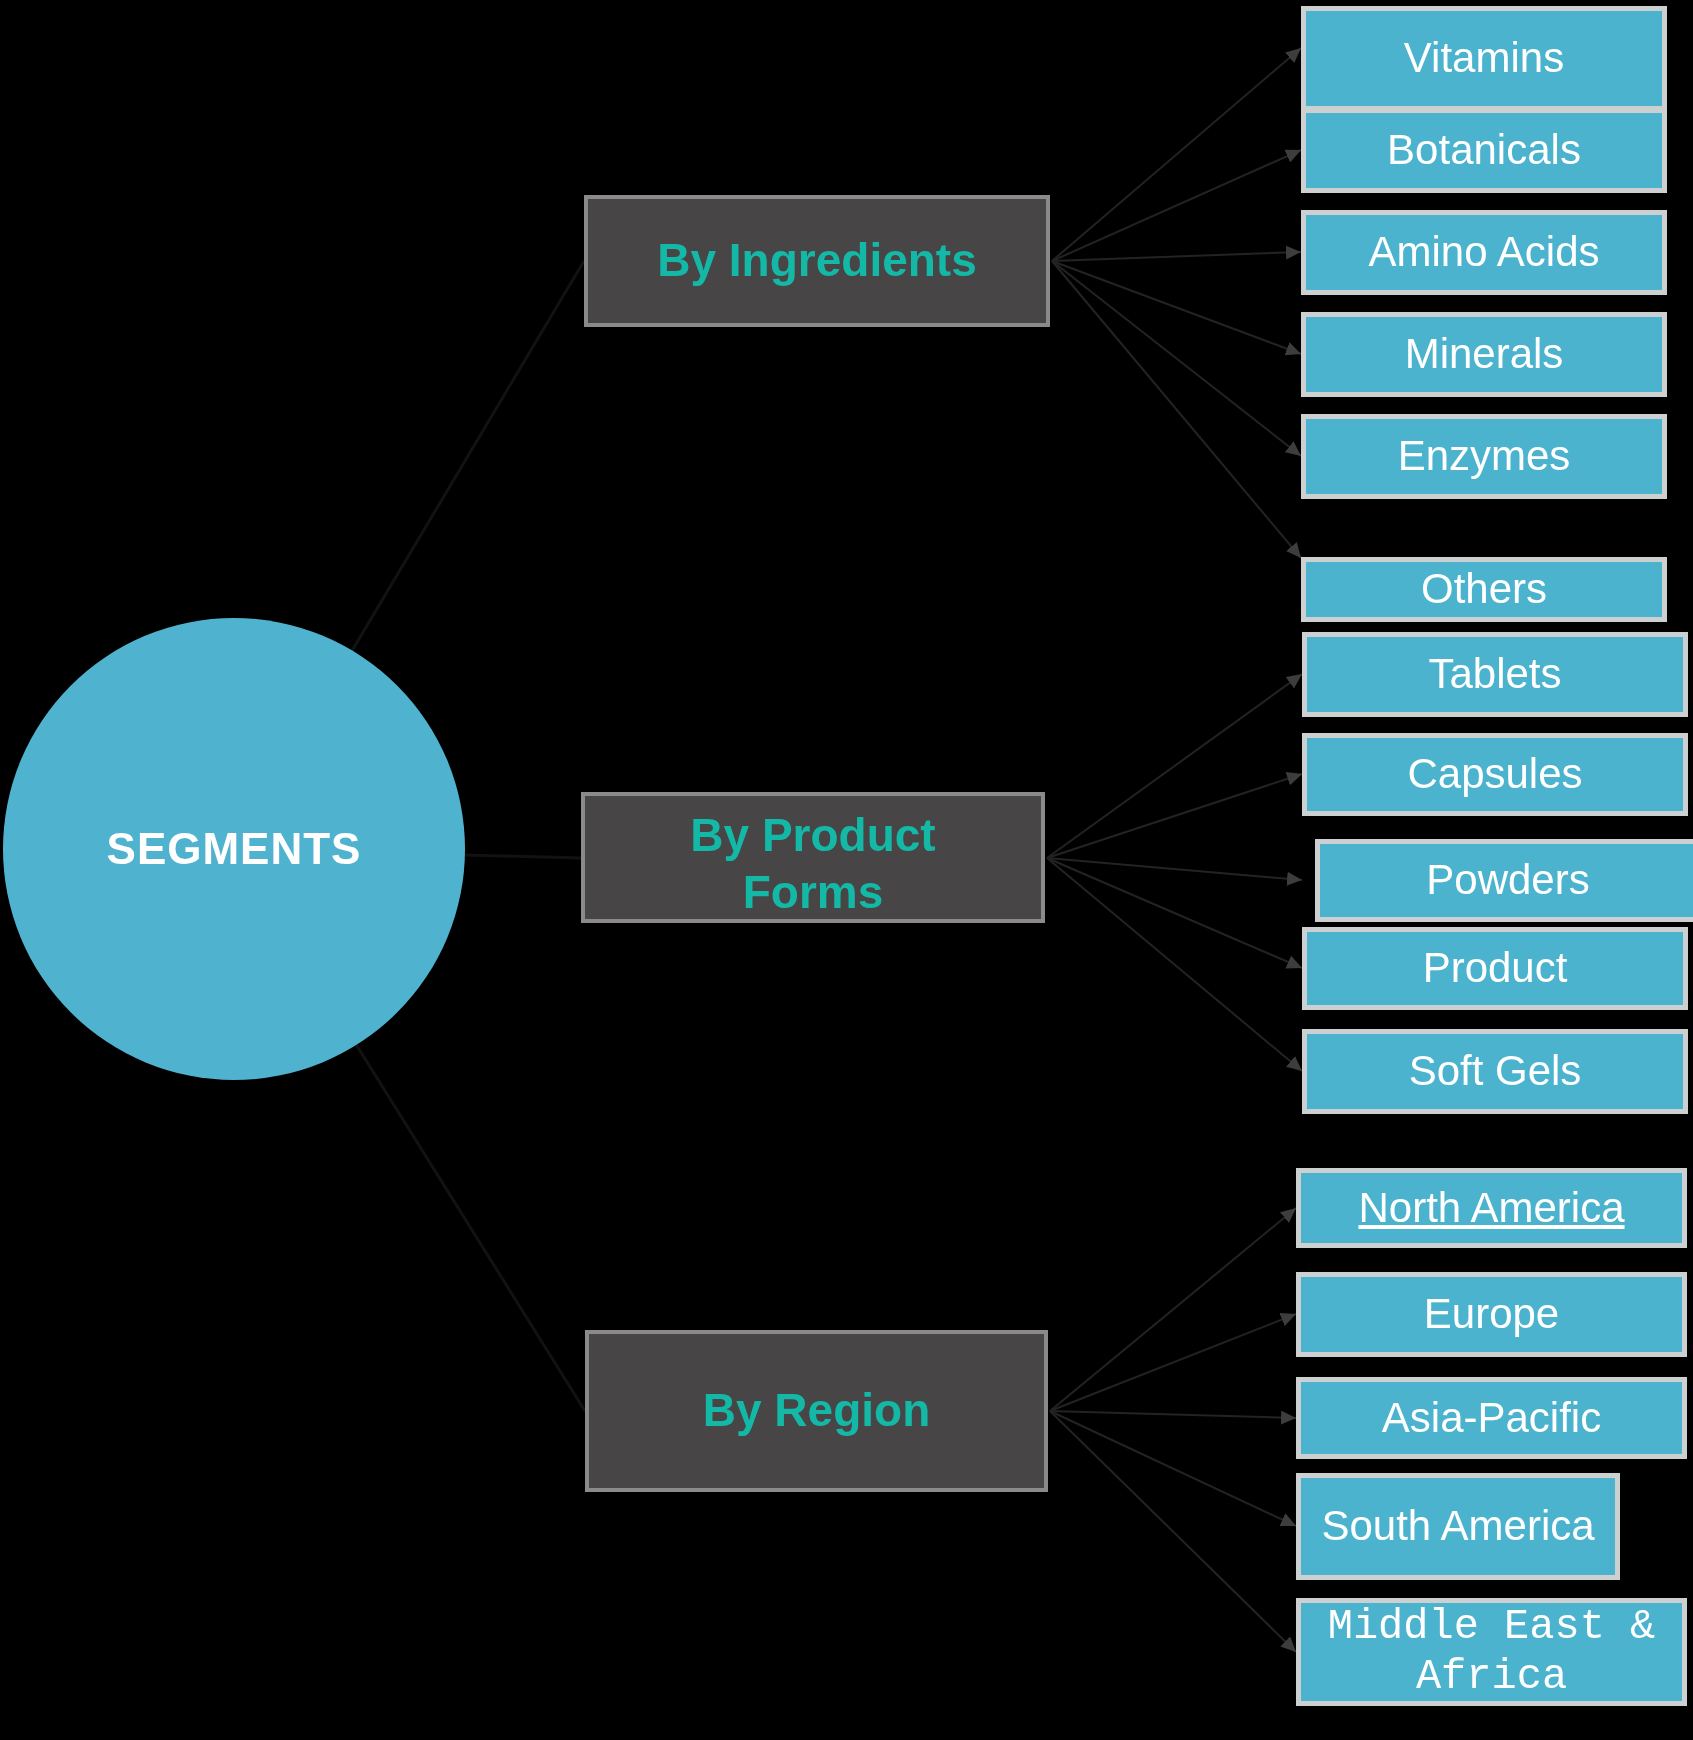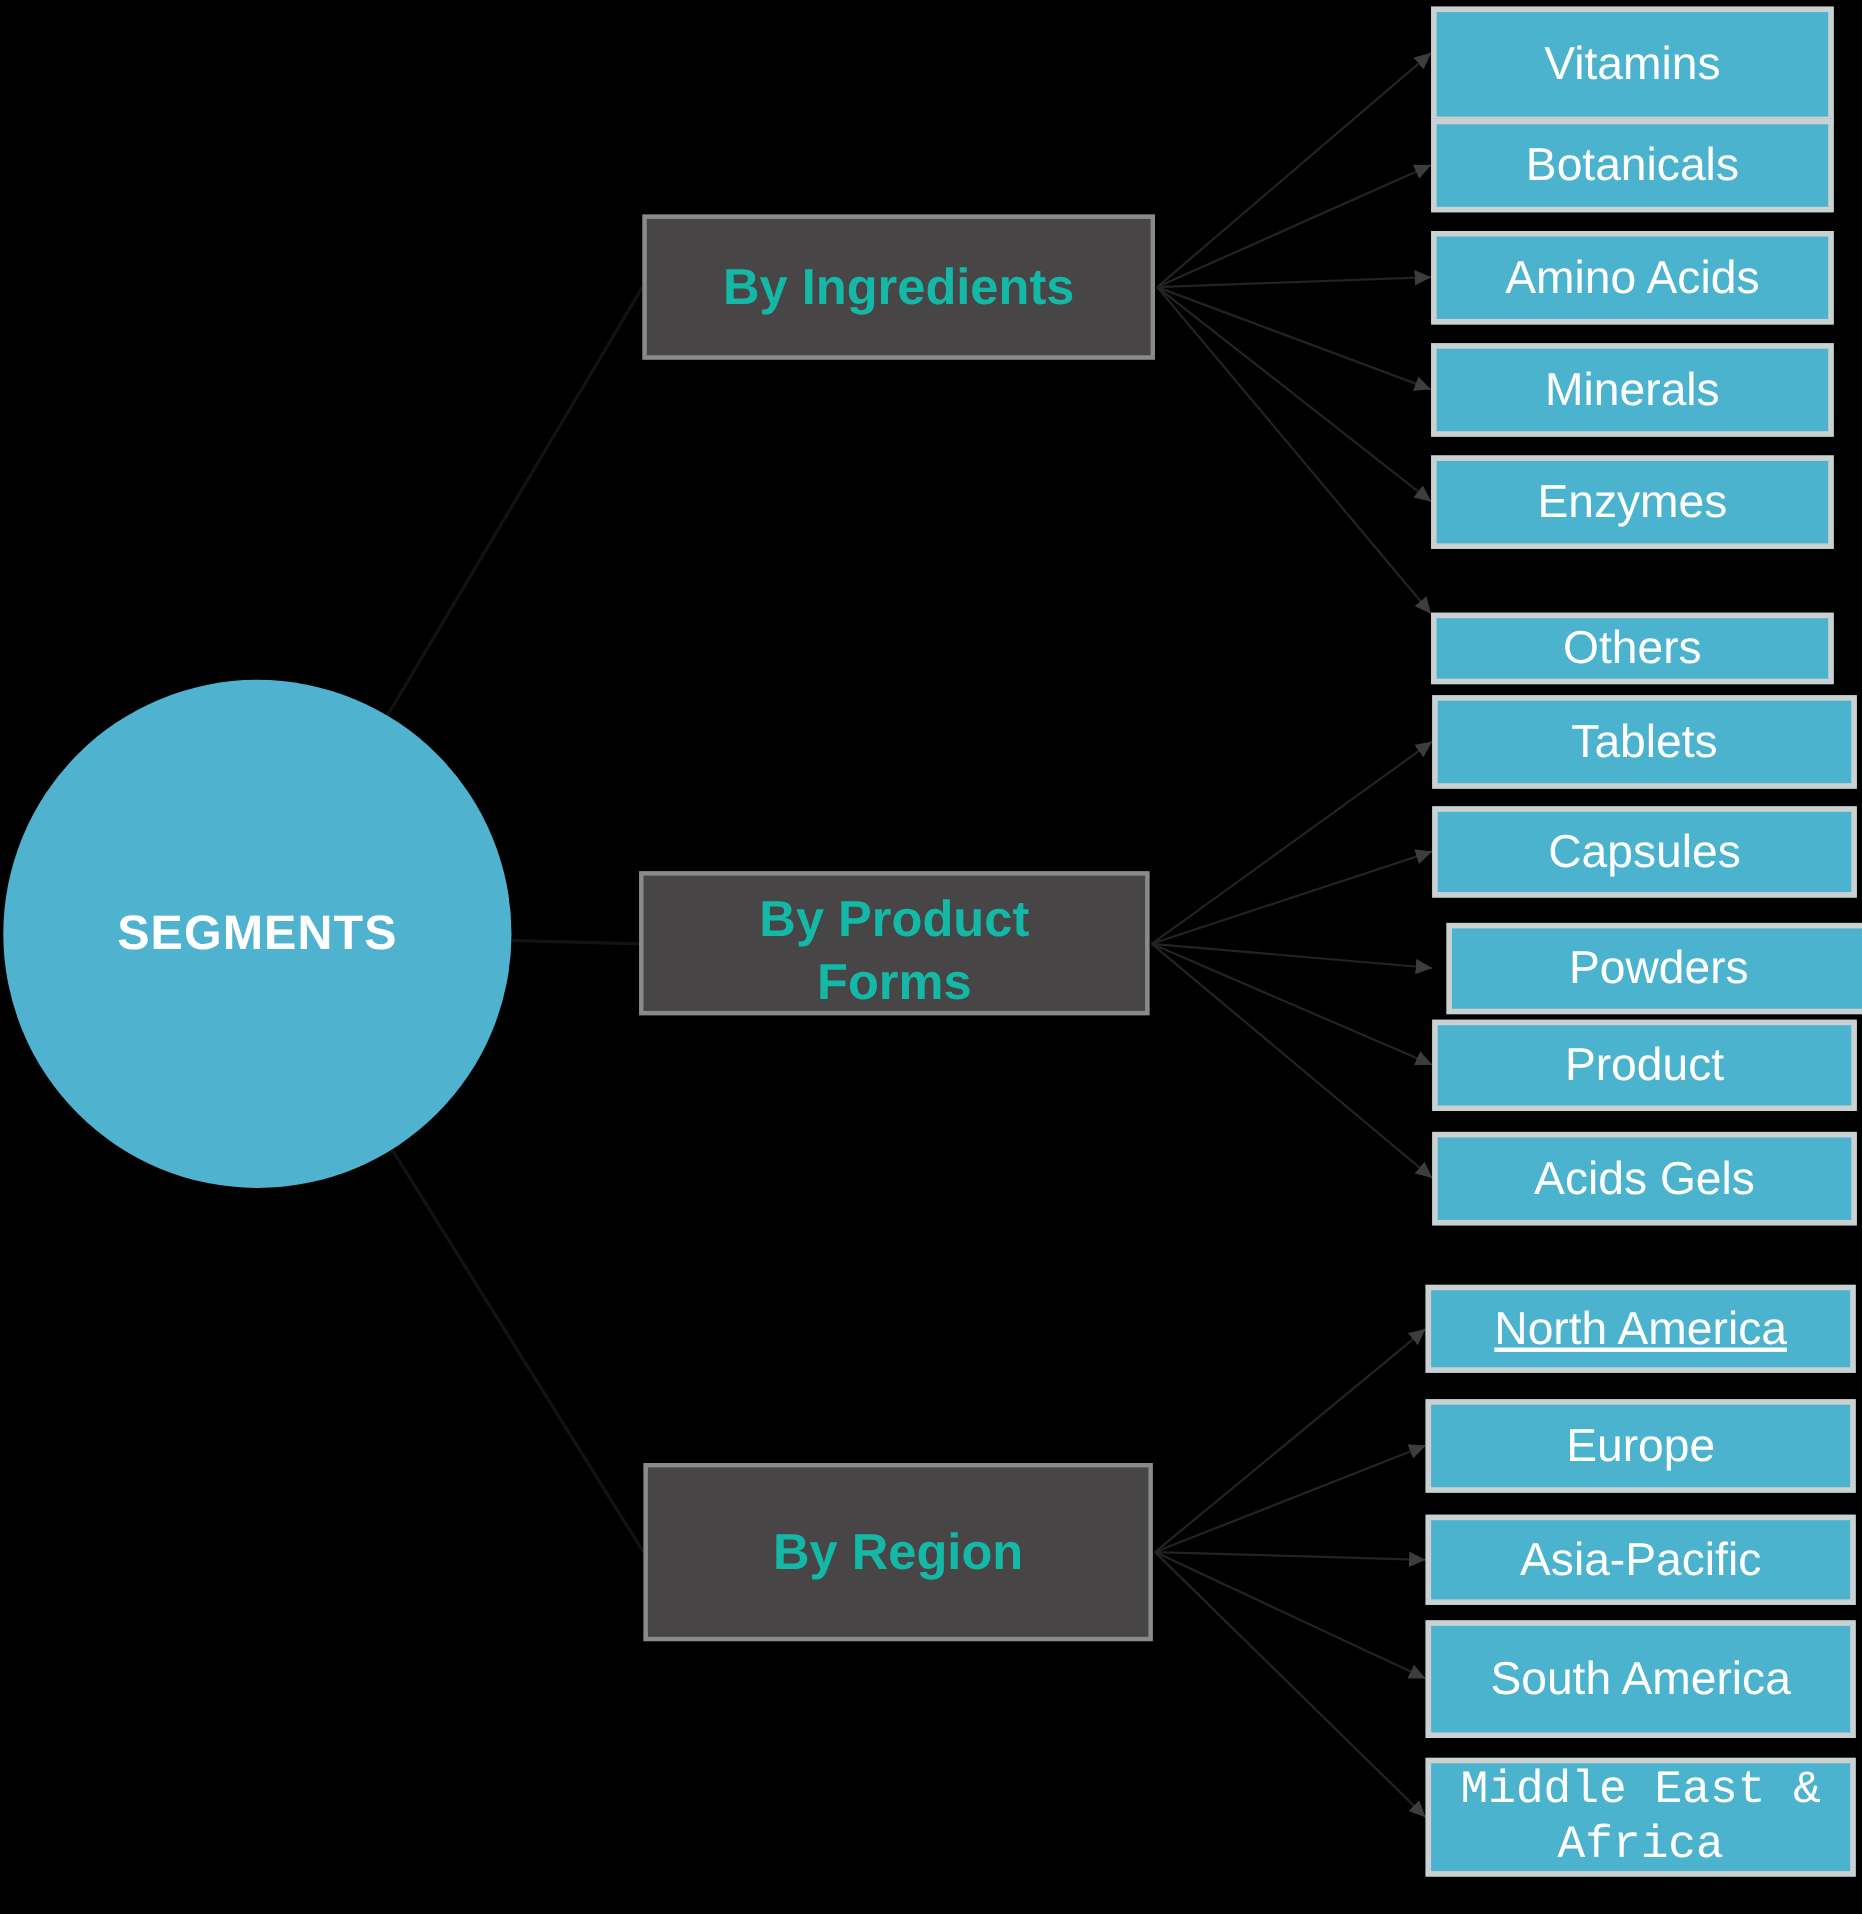--- a/index.html
+++ b/index.html
@@ -129,21 +129,21 @@
   <div class="item-box" style="left:1301px; top:108px; width:366px; height:85px;">Botanicals</div>
   <div class="item-box" style="left:1301px; top:210px; width:366px; height:85px;">Amino Acids</div>
   <div class="item-box" style="left:1301px; top:312px; width:366px; height:85px;">Minerals</div>
   <div class="item-box" style="left:1301px; top:414px; width:366px; height:85px;">Enzymes</div>
   <div class="item-box" style="left:1301px; top:516px; width:366px; height:65px;margin-top:41px;">Others</div>
 
   <div class="item-box" style="left:1302px; top:632px;  width:386px; height:85px;">Tablets</div>
   <div class="item-box" style="left:1302px; top:733px;  width:386px; height:83px;">Capsules</div>
   <div class="item-box" style="left:1302px; top:839px;  width:386px; height:83px;margin-left:13px;">Powders</div>
   <div class="item-box" style="left:1302px; top:927px;  width:386px; height:83px;">Product</div>
-  <div class="item-box" style="left:1302px; top:1029px; width:386px; height:85px;">Acids Gels</div>
+  <div class="item-box" style="left:1302px; top:1029px; width:386px; height:85px;">Soft Gels</div>
 
   <div class="item-box" style="left:1296px; top:1168px; width:391px; height:80px;text-decoration:underline;">North America</div>
   <div class="item-box" style="left:1296px; top:1272px; width:391px; height:85px;">Europe</div>
   <div class="item-box" style="left:1296px; top:1377px; width:391px; height:82px;">Asia-Pacific</div>
-  <div class="item-box" style="left:1296px; top:1473px; width:391px; height:107px;">South America</div>
+  <div class="item-box" style="left:1296px; top:1473px; width:324px; height:107px;">South America</div>
   <div class="item-box" style="left:1296px; top:1598px; width:391px; height:108px;font-family:Liberation Mono, monospace;">Middle East &amp; Africa</div>
 
 </div>
 
 </body></html>

